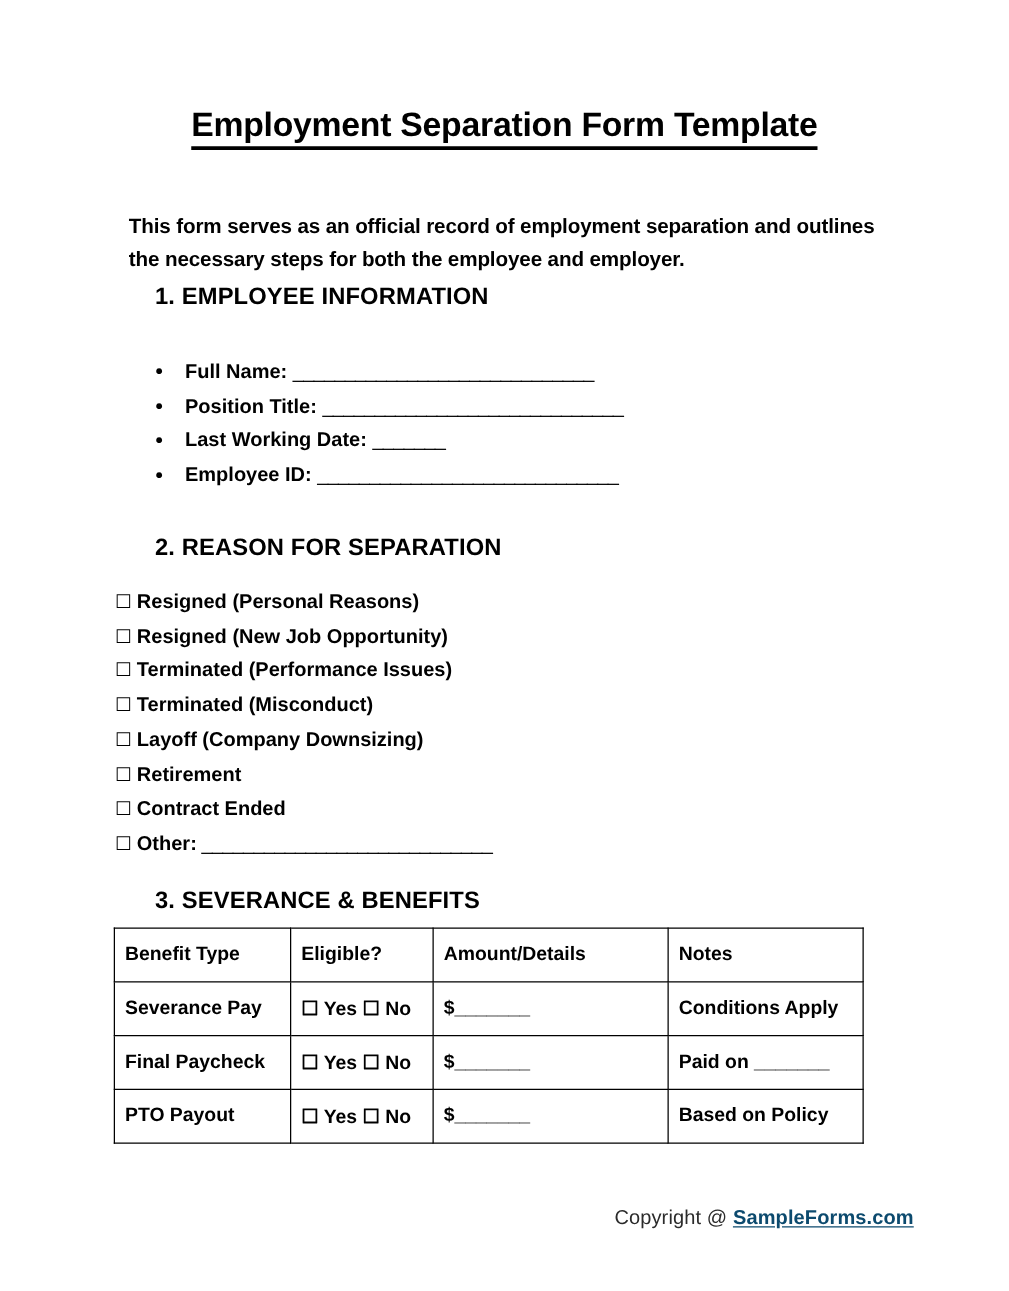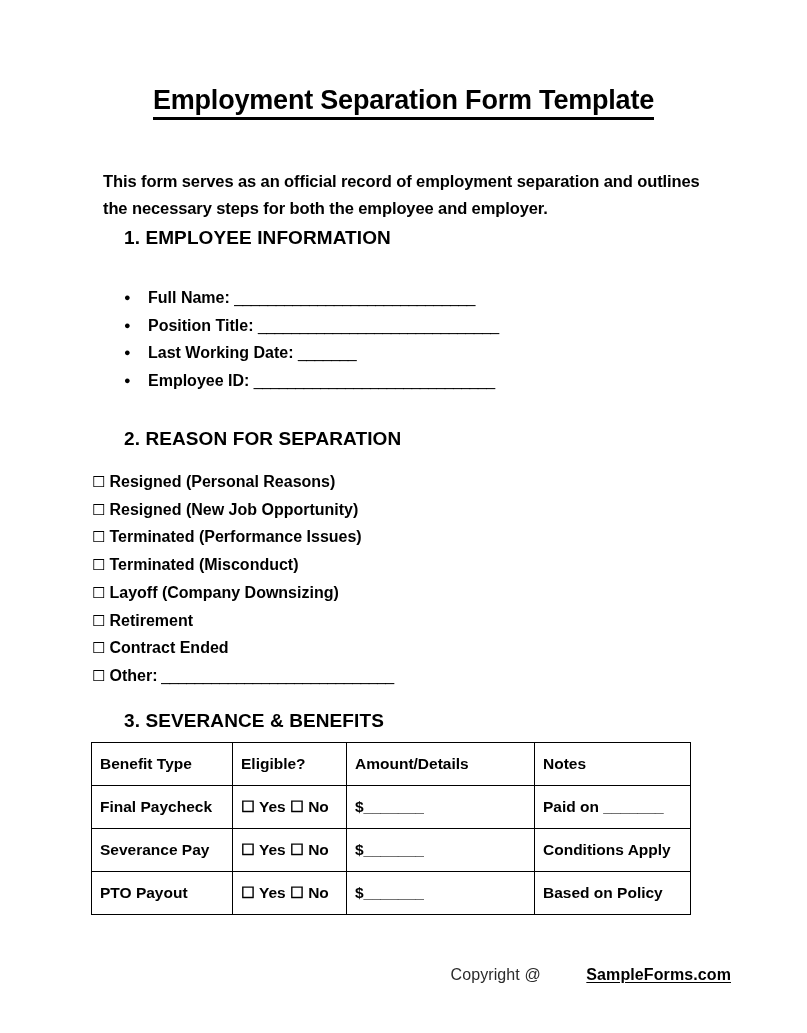--- a/index.html
+++ b/index.html
@@ -210,35 +210,35 @@
     <thead>
       <tr>
         <th>Benefit Type</th>
         <th>Eligible?</th>
         <th>Amount/Details</th>
         <th>Notes</th>
       </tr>
     </thead>
     <tbody>
       <tr>
+        <td>Severance Pay</td>
+        <td>☐ Yes ☐ No</td>
+        <td>$_______</td>
+        <td>Conditions Apply</td>
+      </tr>
+      <tr>
         <td>Final Paycheck</td>
         <td>☐ Yes ☐ No</td>
         <td>$_______</td>
         <td>Paid on _______</td>
       </tr>
       <tr>
-        <td>Severance Pay</td>
-        <td>☐ Yes ☐ No</td>
-        <td>$_______</td>
-        <td>Conditions Apply</td>
-      </tr>
-      <tr>
         <td>PTO Payout</td>
         <td>☐ Yes ☐ No</td>
         <td>$_______</td>
         <td>Based on Policy</td>
       </tr>
     </tbody>
   </table>
 
-  <div class="footer"><span>Copyright @ </span><a href="#" style="color: #000000; margin-left: 41px;">SampleForms.com</a></div>
+  <div class="footer"><span>Copyright @ </span><a href="#" style="color: #0c4a6e;">SampleForms.com</a></div>
 
 </div>
 
 </body></html>

